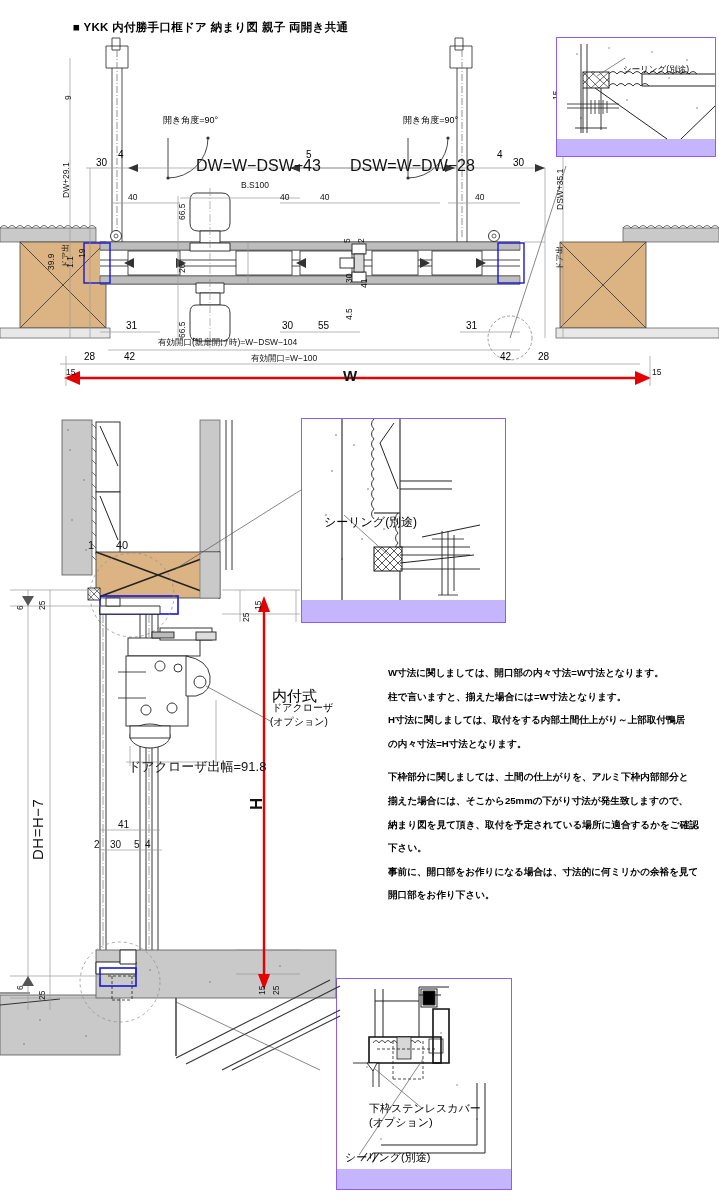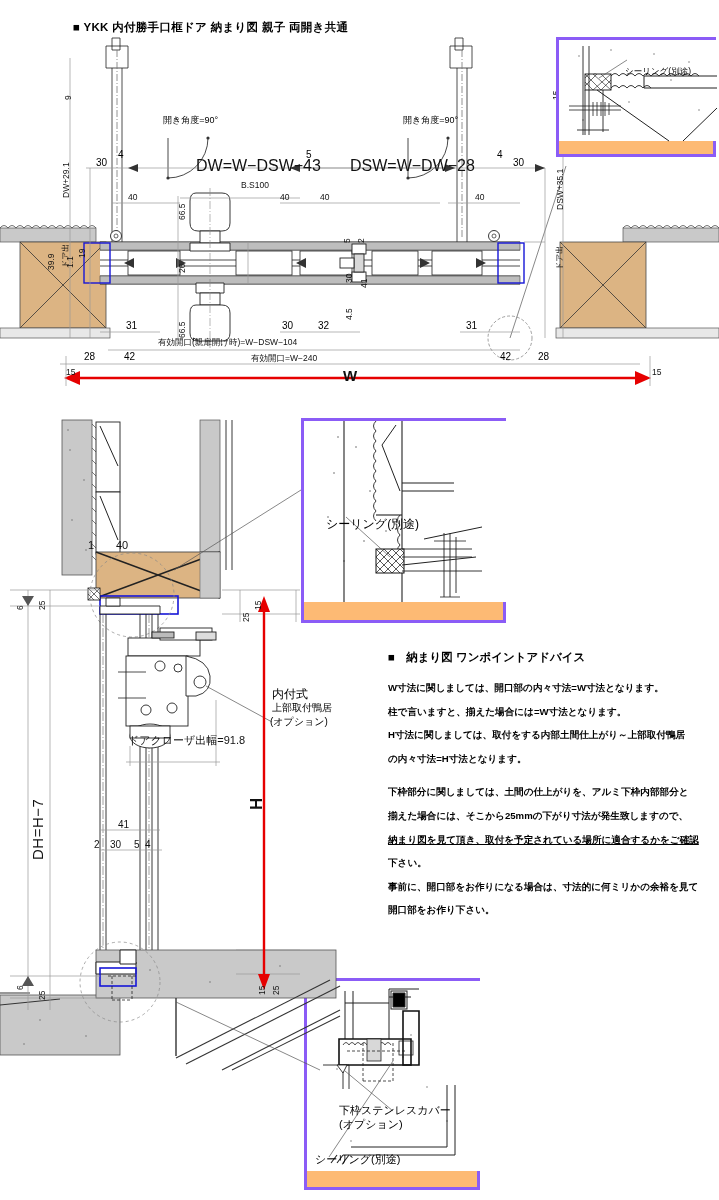--- a/index.html
+++ b/index.html
@@ -5,21 +5,21 @@
   html,body{margin:0;padding:0;background:#fff;}
   body{width:719px;height:1200px;position:relative;overflow:hidden;
        font-family:"Liberation Sans","DejaVu Sans",sans-serif;color:#000;}
   .abs{position:absolute;}
   .ttl{font-size:11.5px;font-weight:bold;letter-spacing:.3px;white-space:nowrap;}
   .dim{font-size:8.5px;color:#111;white-space:nowrap;line-height:1;}
   .dimbig{font-size:16px;color:#111;white-space:nowrap;line-height:1;}
   .dimmid{font-size:10px;white-space:nowrap;line-height:1;}
   .rot90{transform-origin:0 0;transform:rotate(-90deg);}
   .boxttl{font-size:11px;font-weight:bold;text-align:center;line-height:16px;}
-  .panel{border:3px solid #8b5cf6;background:#fdba74;box-sizing:border-box;}
+  .panel{border:1px solid #8b5cf6;background:#c4b5fd;box-sizing:border-box;}
   .panelhd{border-bottom:1px solid #111;height:17px;box-sizing:border-box;}
   .jp{font-size:9px;white-space:nowrap;line-height:1.1;}
   .advttl{font-size:11.5px;font-weight:bold;white-space:nowrap;}
   .advline{font-size:9.6px;font-weight:bold;white-space:nowrap;line-height:1;}
   svg{position:absolute;left:0;top:0;overflow:visible;}
 </style>
 </head>
 <body>
 
 <div class="abs ttl" style="left:73px;top:20px;">■ YKK 内付勝手口框ドア  納まり図  親子  両開き共通</div>
@@ -199,25 +199,25 @@
   <div class="abs dim rot90" style="left:345px;top:245px;">30</div>
   <div class="abs dim rot90" style="left:345px;top:282px;">4.5</div>
   <div class="abs dim rot90" style="left:360px;top:250px;">41</div>
 
   <div class="abs dim rot90" style="left:47px;top:232px;">39.9</div>
   <div class="abs dim rot90" style="left:66px;top:230px;">1.1</div>
   <div class="abs dim rot90" style="left:78px;top:220px;">19</div>
 
   <div class="abs dimmid" style="left:126px;top:283px;">31</div>
   <div class="abs dimmid" style="left:282px;top:283px;">30</div>
-  <div class="abs dimmid" style="left:318px;top:283px;">32</div>
+  <div class="abs dimmid" style="left:318px;top:283px;">55</div>
   <div class="abs dimmid" style="left:466px;top:283px;">31</div>
 
   <div class="abs dim" style="left:158px;top:300px;">有効開口(親扉開け時)=W−DSW−104</div>
-  <div class="abs dim" style="left:251px;top:316px;">有効開口=W−240</div>
+  <div class="abs dim" style="left:251px;top:316px;">有効開口=W−100</div>
 
   <div class="abs dimmid" style="left:84px;top:314px;">28</div>
   <div class="abs dimmid" style="left:124px;top:314px;">42</div>
   <div class="abs dimmid" style="left:500px;top:314px;">42</div>
   <div class="abs dimmid" style="left:538px;top:314px;">28</div>
   <div class="abs dim" style="left:66px;top:330px;">15</div>
   <div class="abs dim" style="left:652px;top:330px;">15</div>
   <div class="abs dimbig" style="left:343px;top:330px;font-weight:bold;font-size:15px;">W</div>
 </div>
 
@@ -348,21 +348,21 @@
       <line x1="130" y1="120" x2="162" y2="120"></line>
     </g>
     <line x1="120" y1="118" x2="178" y2="106" stroke="#222" stroke-width="1"></line>
     <line x1="98" y1="144" x2="172" y2="136" stroke="#222" stroke-width="1"></line>
 
     <line x1="42" y1="96" x2="86" y2="136" stroke="#555" stroke-width="0.7"></line>
   </svg>
   <div class="abs jp" style="left:22px;top:97px;font-size:12px;">シーリング(別途)</div>
 </div>
 
-<div class="abs panel" style="left:304px;top:978px;width:176px;height:212px;">
+<div class="abs panel" style="left:336px;top:978px;width:176px;height:212px;">
   <div class="panelhd" style="height:20px;">
     <div class="boxttl" style="line-height:19px;font-size:12px;">下枠納まり詳細</div>
   </div>
   <svg width="174" height="190">
     <rect x="0" y="0" width="174" height="190" fill="#fff"></rect>
     <g fill="#666">
       <circle cx="30" cy="88" r="0.7"></circle>
         <circle cx="96" cy="76" r="0.7"></circle>
         <circle cx="120" cy="106" r="0.7"></circle>
       <circle cx="60" cy="130" r="0.7"></circle>
@@ -604,37 +604,33 @@
 
   <div class="abs dim" style="left:118px;top:410px;font-size:10px;">41</div>
   <div class="abs dim" style="left:94px;top:430px;font-size:10px;">2</div>
   <div class="abs dim" style="left:110px;top:430px;font-size:10px;">30</div>
   <div class="abs dim" style="left:134px;top:430px;font-size:10px;">5</div>
   <div class="abs dim" style="left:145px;top:430px;font-size:10px;">4</div>
 
   <div class="abs dim rot90" style="left:30px;top:450px;font-size:15px;letter-spacing:.5px;">DH=H−7</div>
   <div class="abs dimbig rot90" style="left:248px;top:400px;font-size:17px;font-weight:bold;">H</div>
 
-  <div class="abs dim" style="left:128px;top:325px;font-size:11px;">ドアクローザ出幅=91.8</div>
-
-  <div class="abs jp" style="left:272px;top:278px;font-size:12px;">内付式</div>
-  <div class="abs jp" style="left:272px;top:292px;font-size:10px;">上部取付鴨居</div>
+  <div class="abs dim" style="left:128px;top:350px;font-size:13px;">ドアクローザ出幅=91.8</div>
+
+  <div class="abs jp" style="left:272px;top:278px;font-size:15px;">内付式</div>
+  <div class="abs jp" style="left:272px;top:292px;font-size:10px;">ドアクローザ</div>
   <div class="abs jp" style="left:270px;top:306px;font-size:10px;">(オプション)</div>
 </div>
 
 <div class="abs" style="left:388px;top:650px;width:322px;">
-  <div class="advttl">
-    <span>■</span>
-    <span style="margin-left:8px;">納まり図  ワンポイントアドバイス</span>
-  </div>
   <div style="margin-top:18px;">
     <div class="advline" style="margin-bottom:14px;">W寸法に関しましては、開口部の内々寸法=W寸法となります。</div>
     <div class="advline" style="margin-bottom:14px;">柱で言いますと、揃えた場合には=W寸法となります。</div>
     <div class="advline" style="margin-bottom:14px;">H寸法に関しましては、取付をする内部土間仕上がり～上部取付鴨居</div>
     <div class="advline" style="margin-bottom:24px;">の内々寸法=H寸法となります。</div>
     <div class="advline" style="margin-bottom:14px;">下枠部分に関しましては、土間の仕上がりを、アルミ下枠内部部分と</div>
     <div class="advline" style="margin-bottom:14px;">揃えた場合には、そこから25mmの下がり寸法が発生致しますので、</div>
-    <div class="advline" style="margin-bottom:14px;text-decoration:underline;">納まり図を見て頂き、取付を予定されている場所に適合するかをご確認</div>
+    <div class="advline" style="margin-bottom:14px;">納まり図を見て頂き、取付を予定されている場所に適合するかをご確認</div>
     <div class="advline" style="margin-bottom:14px;">下さい。</div>
     <div class="advline" style="margin-bottom:14px;">事前に、開口部をお作りになる場合は、寸法的に何ミリかの余裕を見て</div>
     <div class="advline" style="margin-bottom:14px;">開口部をお作り下さい。</div>
   </div>
 </div>
 
 </body></html>

